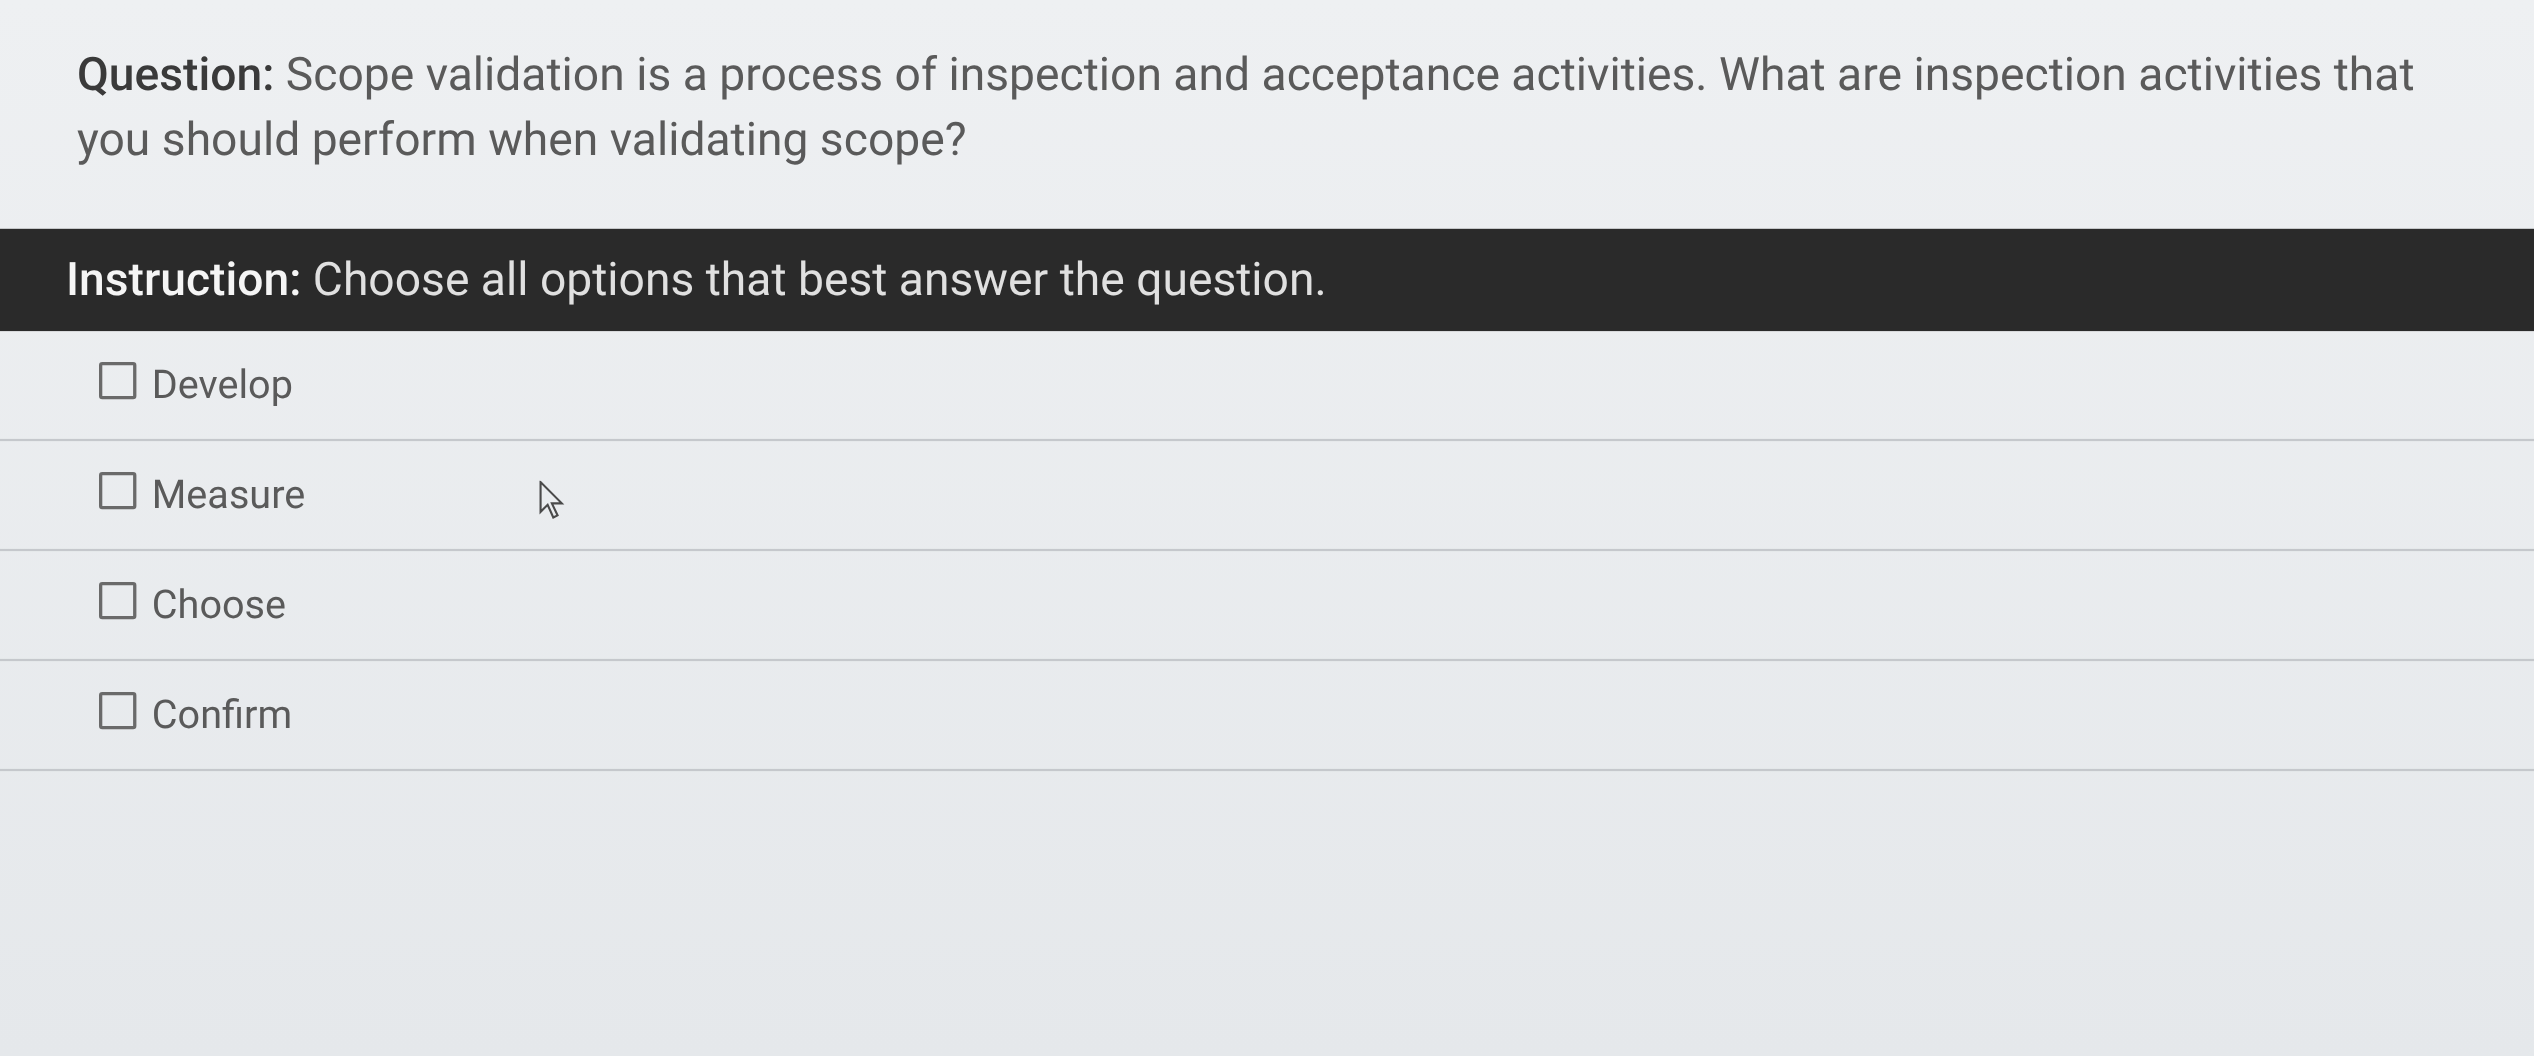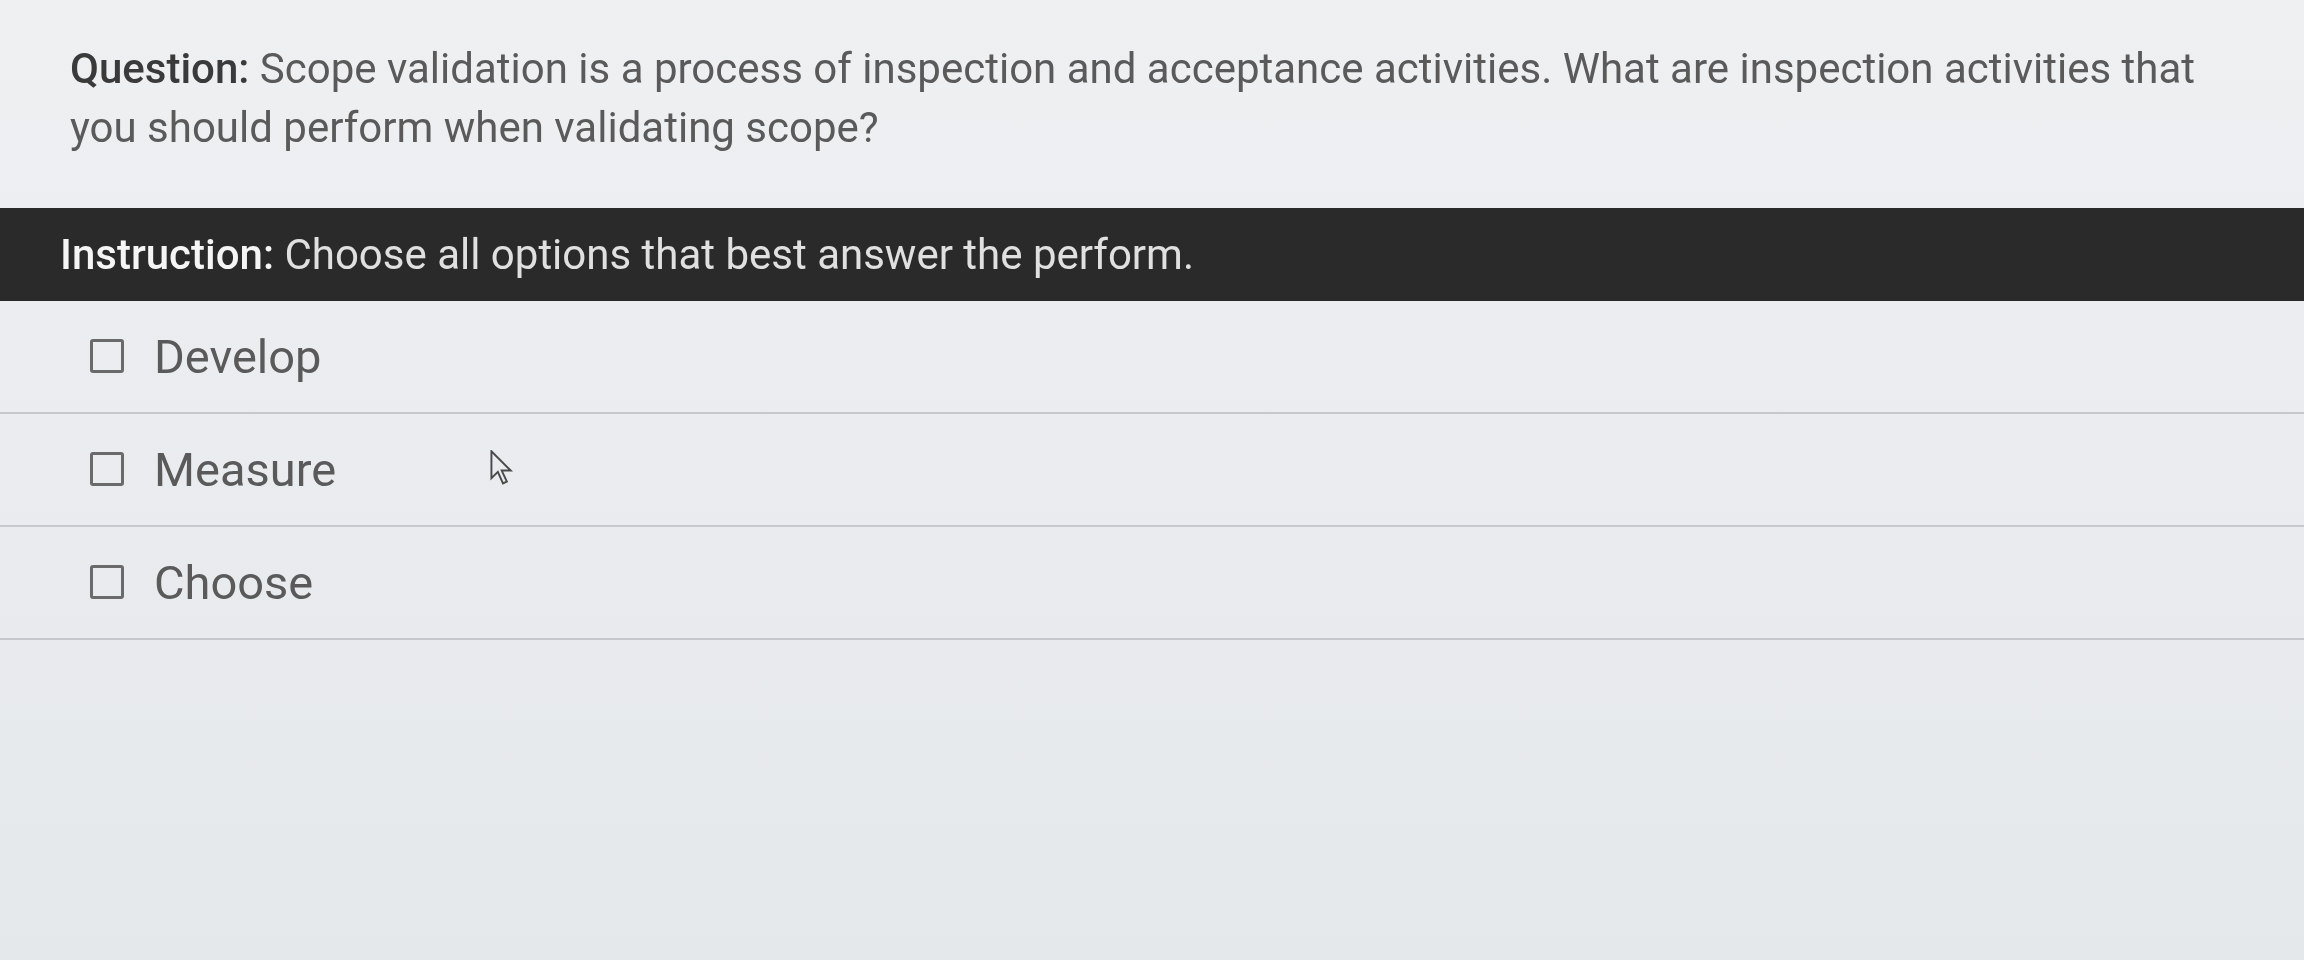--- a/index.html
+++ b/index.html
@@ -48,25 +48,24 @@
     .instruction-text {
       font-weight: 400;
       color: #e0e0e0;
     }
     .options-list {
       display: flex;
       flex-direction: column;
     }
     .option-row {
       display: flex;
-      align-items: center;
-      gap: 30px;
+      gap: 14px;
       padding: 28px 90px;
       border-bottom: 2px solid #c5c8cc;
-      font-size: 47px;
+      font-size: 36px;
       color: #5a5a5a;
       cursor: pointer;
       position: relative;
     }
     .checkbox {
       width: 34px;
       height: 34px;
       border: 3px solid #6a6a6a;
       border-radius: 3px;
       background: transparent;
@@ -89,21 +88,21 @@
 
 <div class="container">
 
   <div class="question-section">
     <span class="question-label">Question:</span>
     <span class="question-text">Scope validation is a process of inspection and acceptance activities. What are inspection activities that you should perform when validating scope?</span>
   </div>
 
   <div class="instruction-bar">
     <span class="instruction-label">Instruction:</span>
-    <span class="instruction-text">Choose all options that best answer the perform.</span>
+    <span class="instruction-text">Choose all options that best answer the question.</span>
   </div>
 
   <div class="options-list">
 
     <div class="option-row">
       <div class="checkbox"></div>
       <span class="option-label">Develop</span>
     </div>
 
     <div class="option-row">
@@ -112,17 +111,21 @@
       <svg class="cursor-icon" viewBox="0 0 20 28">
         <path d="M 1 1 L 1 22 L 6 17 L 10 26 L 13 24.5 L 9 16 L 16 16 Z" fill="none" stroke="#4a4a4a" stroke-width="1.5"></path>
       </svg>
     </div>
 
     <div class="option-row">
       <div class="checkbox"></div>
       <span class="option-label">Choose</span>
     </div>
 
+    <div class="option-row">
+      <div class="checkbox"></div>
+      <span class="option-label">Confirm</span>
+    </div>
 
 
   </div>
 
 </div>
 
 </body></html>

